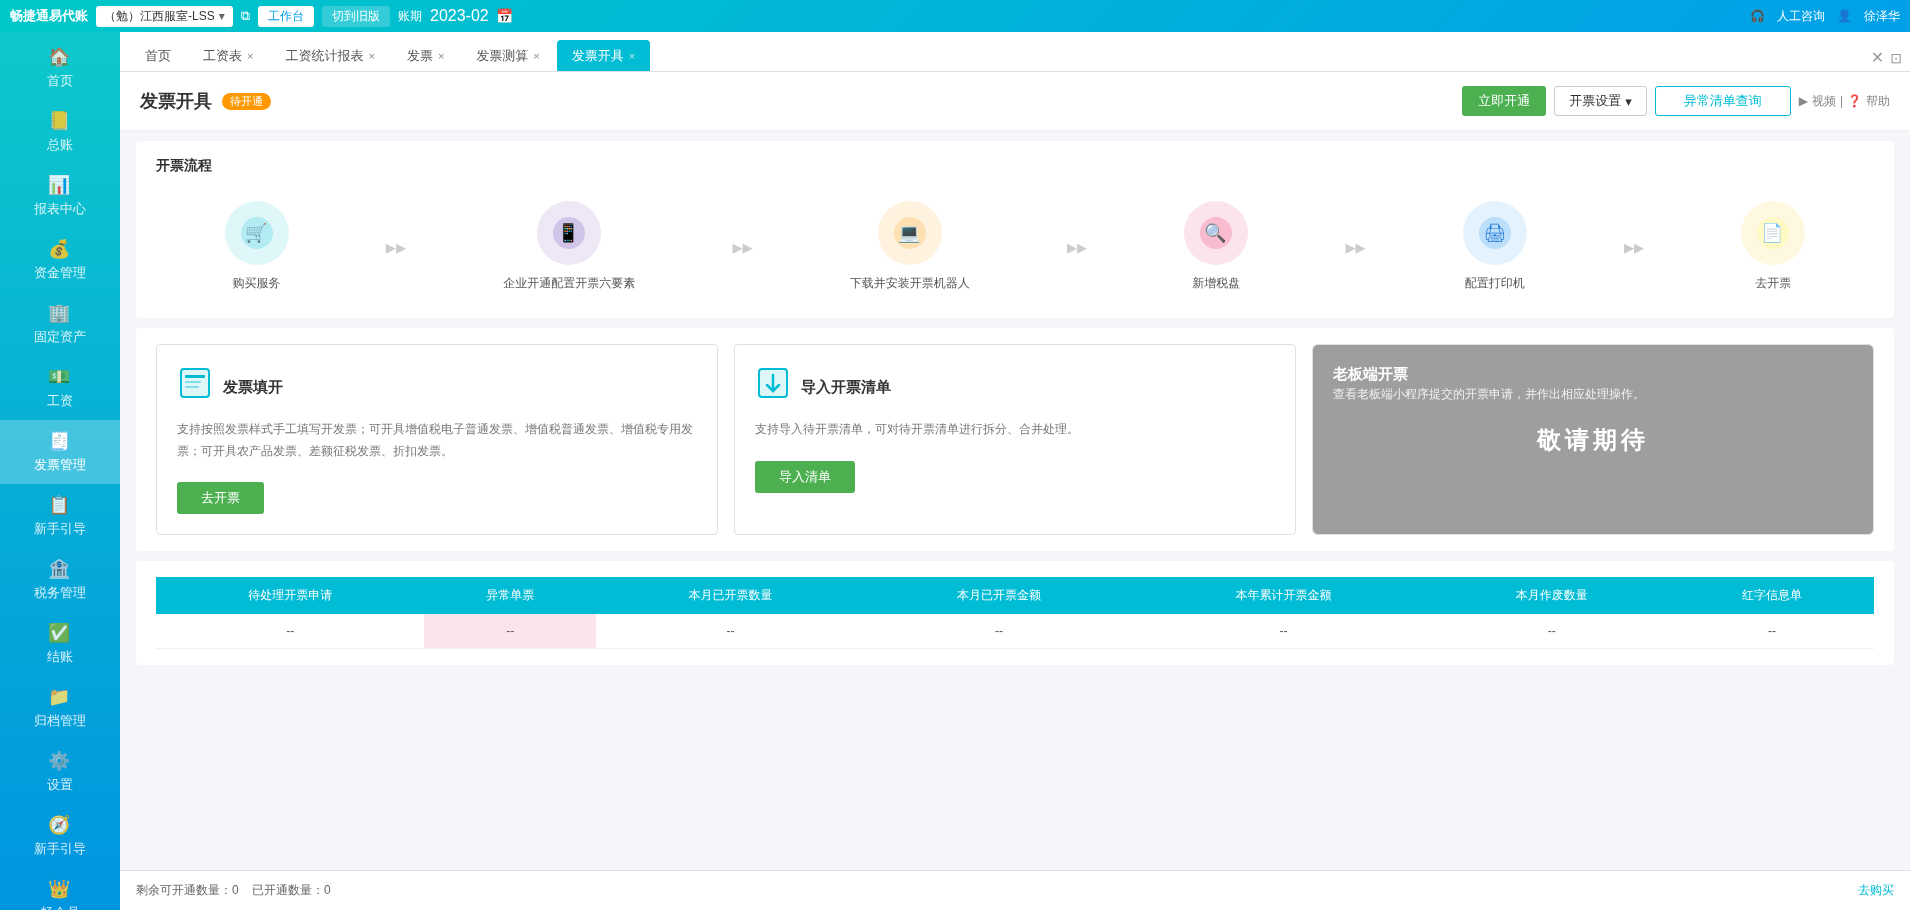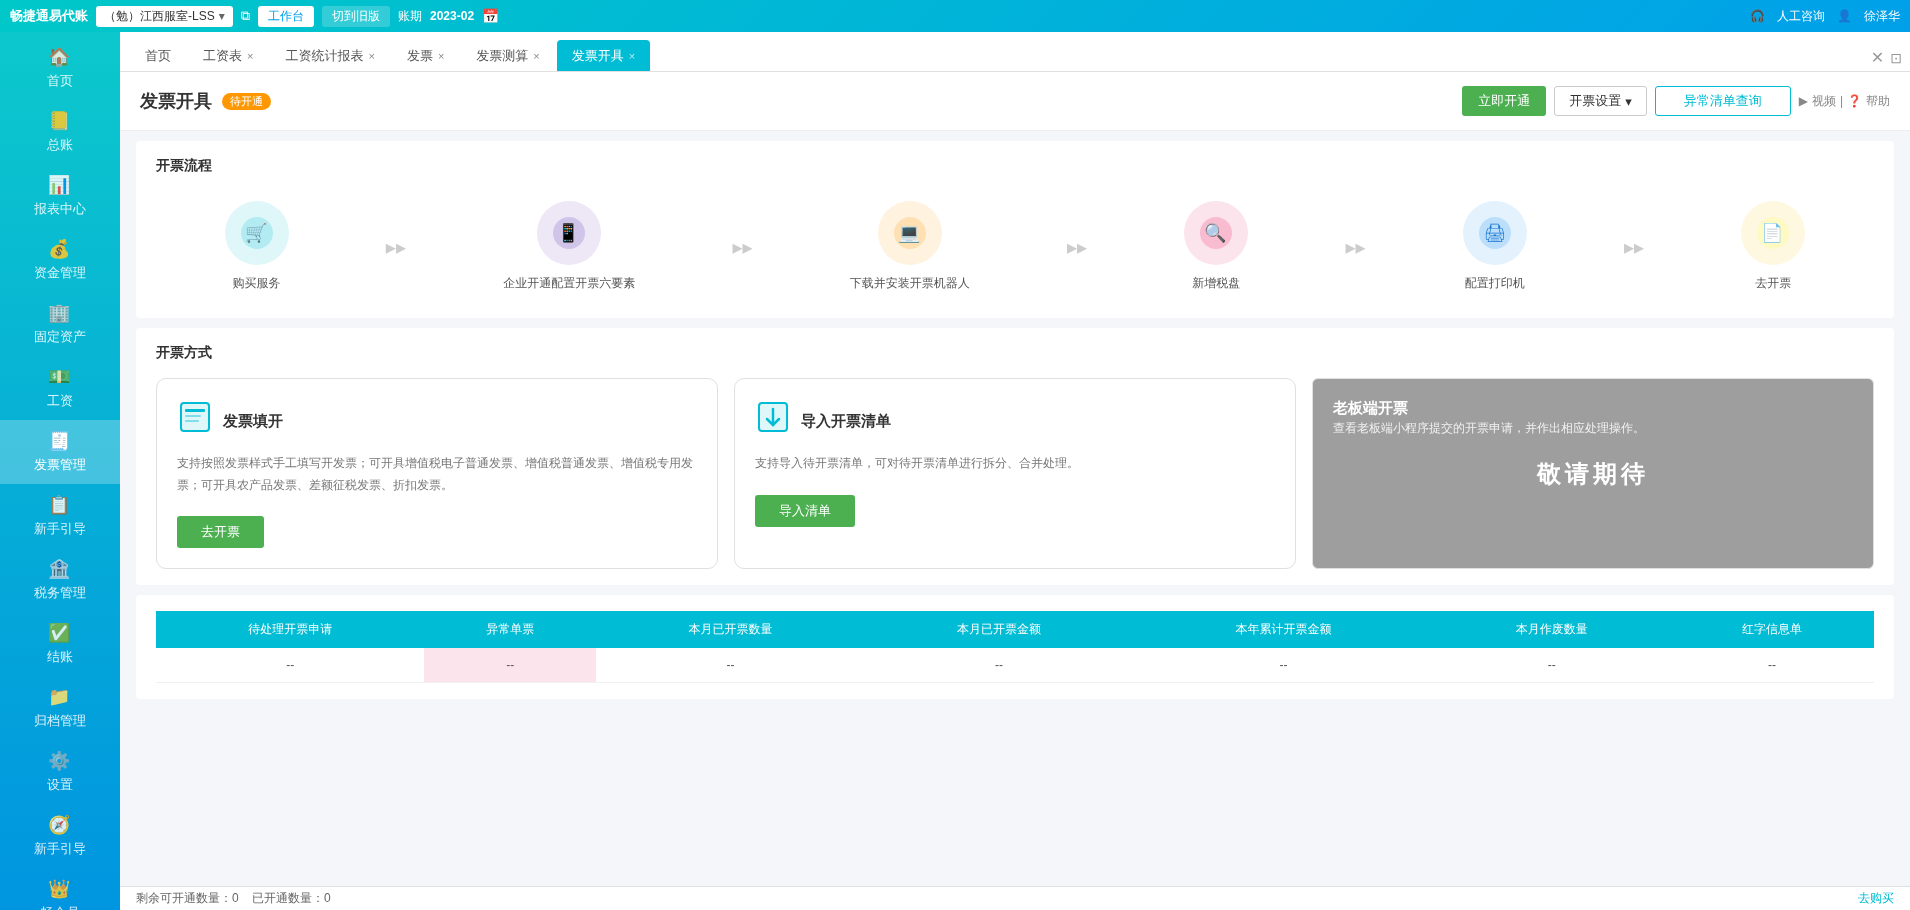--- a/index.html
+++ b/index.html
@@ -164,21 +164,21 @@
     .step-icon-orange { background: #fff3e0; }
     .step-icon-pink { background: #fce4ec; }
     .step-icon-blue { background: #e3f2fd; }
     .step-icon-light-orange { background: #fff8e1; }
 
     
     .method-cards { display: flex; gap: 16px; }
     .method-card {
       flex: 1;
       border: 1px solid #e0e0e0;
-      border-radius: 10px;
+      border-radius: 4px;
       padding: 20px;
       position: relative;
       background: white;
     }
     .method-card-header { display: flex; align-items: center; gap: 10px; margin-bottom: 10px; }
     .method-icon { font-size: 28px; }
     .method-title { font-size: 15px; font-weight: bold; color: #333; }
     .method-desc { font-size: 12px; color: #777; line-height: 1.8; margin-bottom: 20px; }
     .method-btn {
       background: #4caf50;
@@ -230,21 +230,21 @@
       font-size: 12px;
       color: #555;
       border-bottom: 1px solid #f0f0f0;
     }
     .summary-table .highlight-cell {
       background: #fce4ec;
     }
 
     
     .bottom-bar {
-      height: 24px;
+      height: 40px;
       background: white;
       border-top: 1px solid #e0e0e0;
       display: flex;
       align-items: center;
       justify-content: space-between;
       padding: 0 16px;
       font-size: 12px;
       color: #666;
     }
     .bottom-link { color: #00bcd4; cursor: pointer; text-decoration: none; margin-left: 24px; }
@@ -268,21 +268,21 @@
   <div class="top-bar-left">
     <span class="top-bar-logo">畅捷通易代账</span>
     <div class="top-bar-company">
       <span>（勉）江西服室-LSS</span>
       <span class="arrow">▾</span>
     </div>
     <span style="color:white;cursor:pointer;">⧉</span>
     <button class="top-bar-btn active">工作台</button>
     <button class="top-bar-btn">切到旧版</button>
     <span style="color:white;font-size:12px;">账期</span>
-    <span style="color:white;font-size:12px;font-weight:bold;">2023-02</span>
+    <span style="color:white;font-size:16px;font-weight:normal;">2023-02</span>
     <span style="color:white;font-size:14px;cursor:pointer;">📅</span>
   </div>
   <div class="top-bar-right">
     <span>🎧</span>
     <span style="cursor:pointer;">人工咨询</span>
     <span>👤</span>
     <span style="cursor:pointer;">徐泽华</span>
   </div>
 </div>
 
@@ -475,21 +475,20 @@
                 <text x="18" y="24" text-anchor="middle" font-size="18" fill="#f9a825">📄</text>
               </svg>
             </div>
             <span class="step-label">去开票</span>
           </div>
 
         </div>
       </div>
 
       <div class="section">
-        <div class="section-title">开票方式</div>
         <div class="method-cards">
 
           <div class="method-card">
             <div class="method-card-header">
               <span class="method-icon" style="color:#00bcd4; font-size:32px;">
                 <svg width="36" height="36" viewBox="0 0 36 36">
                   <rect x="4" y="4" width="28" height="28" rx="3" fill="#e0f7fa" stroke="#00bcd4" stroke-width="2"></rect>
                   <rect x="8" y="10" width="20" height="3" rx="1" fill="#00bcd4"></rect>
                   <rect x="8" y="16" width="16" height="2" rx="1" fill="#80deea"></rect>
                   <rect x="8" y="21" width="14" height="2" rx="1" fill="#80deea"></rect>

